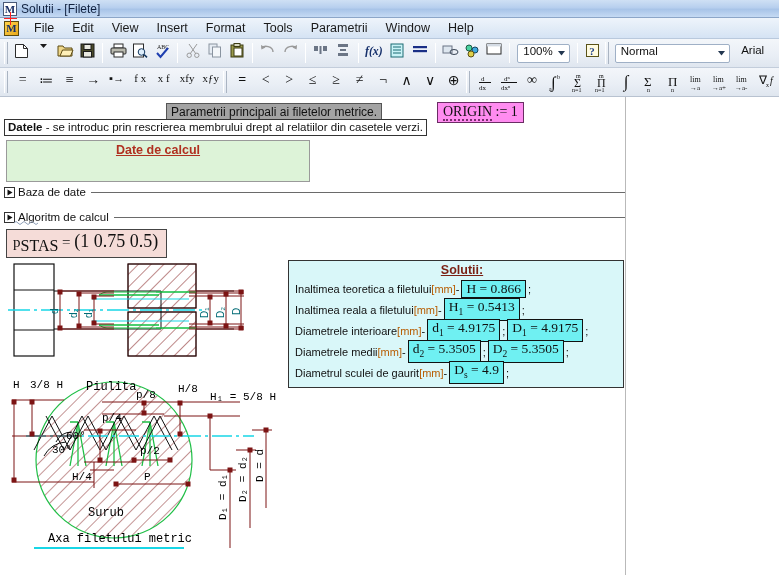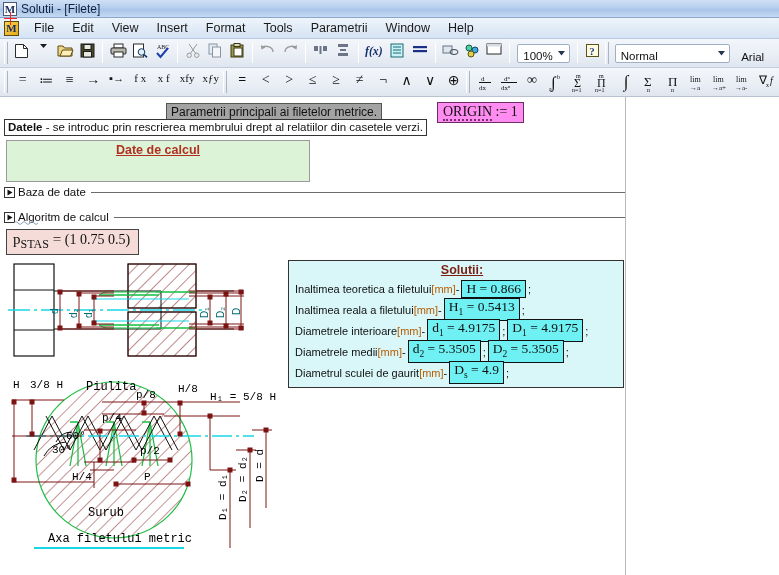--- a/index.html
+++ b/index.html
@@ -64,21 +64,21 @@
     font-size:13px; color:#21304a; cursor:default; border:1px solid transparent;
   }
   .tbtn.sm{ font-size:11px; }
   .sep{ width:1px; height:20px; background:#b6bfcc; margin:0 4px;
         border-right:1px solid #ffffff; }
   .vgrip{ width:4px; height:22px; margin:0 3px 0 1px;
         border-left:1px solid #ffffff; border-right:1px solid #aab4c2; }
 
   .combo{
     height:19px; border:1px solid #9fb0c6; background:#ffffff;
-    display:flex; align-items:flex-end; justify-content:space-between;
+    display:flex; align-items:flex-start; justify-content:space-between;
     font-size:11.5px; color:#111; padding:0 0 0 5px; margin:0 3px;
     border-radius:2px;
   }
   .combo .arrow{
     width:15px; height:17px; display:flex; align-items:center; justify-content:center;
     font-size:8px; color:#22364f;
   }
   .combo.zoom{ width:58px; }
   .combo.style{ width:128px; }
   .combo.font{ width:44px; border:none; background:transparent; }
@@ -154,22 +154,22 @@
   .squig{
     position:absolute; left:14px; top:219px; width:26px; height:7px;
   }
 
   .pstas{
     left:6px; top:229px;
     background:#f5dcd8; border:1px solid #444;
     padding:1px 8px 2px 6px;
     font-family:"Liberation Serif", serif; font-size:15px; color:#101010; white-space:nowrap;
   }
-  .pstas sub{ font-size:12px; }
-  .pstas .vec{ font-size:14px; }
+  .pstas sub{ font-size:16px; }
+  .pstas .vec{ font-size:18px; }
 
   
   .box-sol{
     left:288px; top:260px; width:336px; height:128px;
     background:#d9f7f9; border:1px solid #333333;
   }
   .box-sol .hdr{
     text-align:center; color:#7a1f12; font-weight:bold; font-size:12.5px;
     text-decoration:underline; margin-top:2px;
     font-family:"Liberation Sans", sans-serif;

